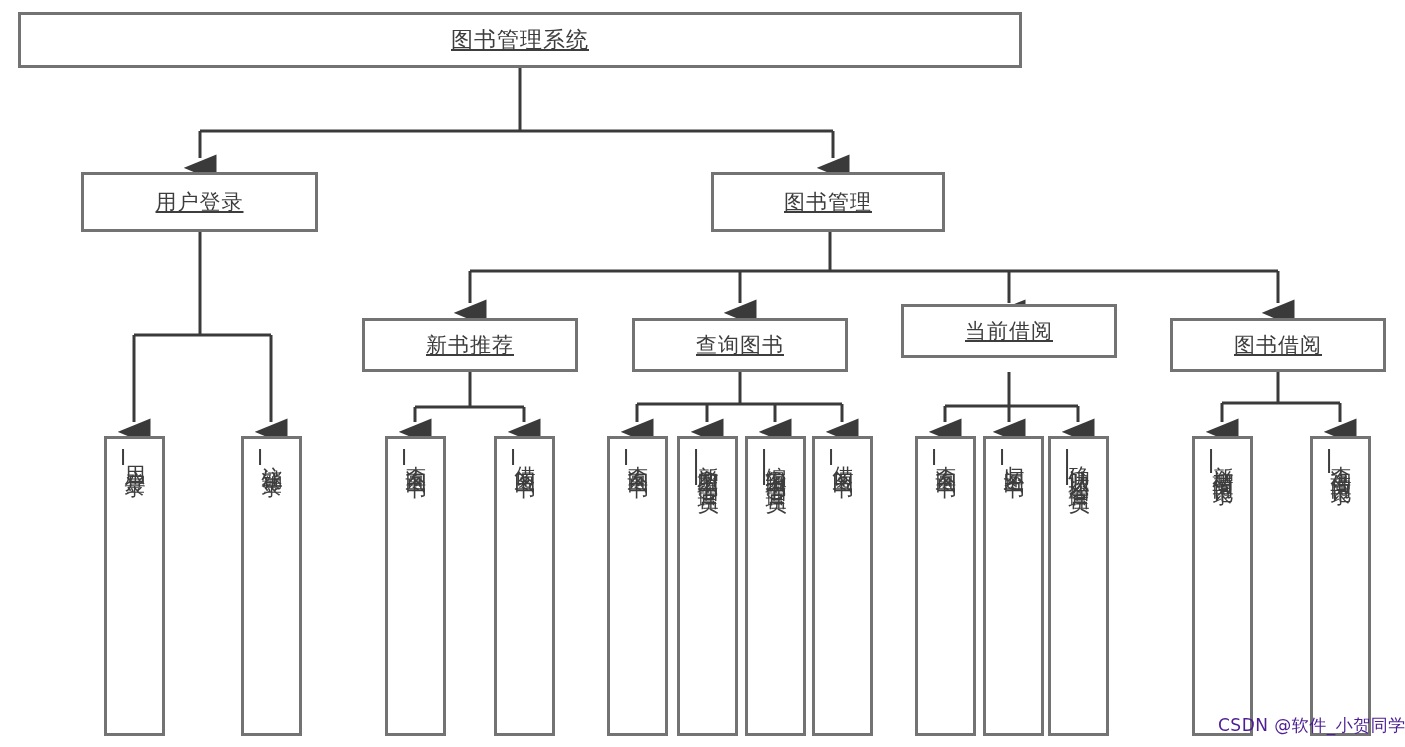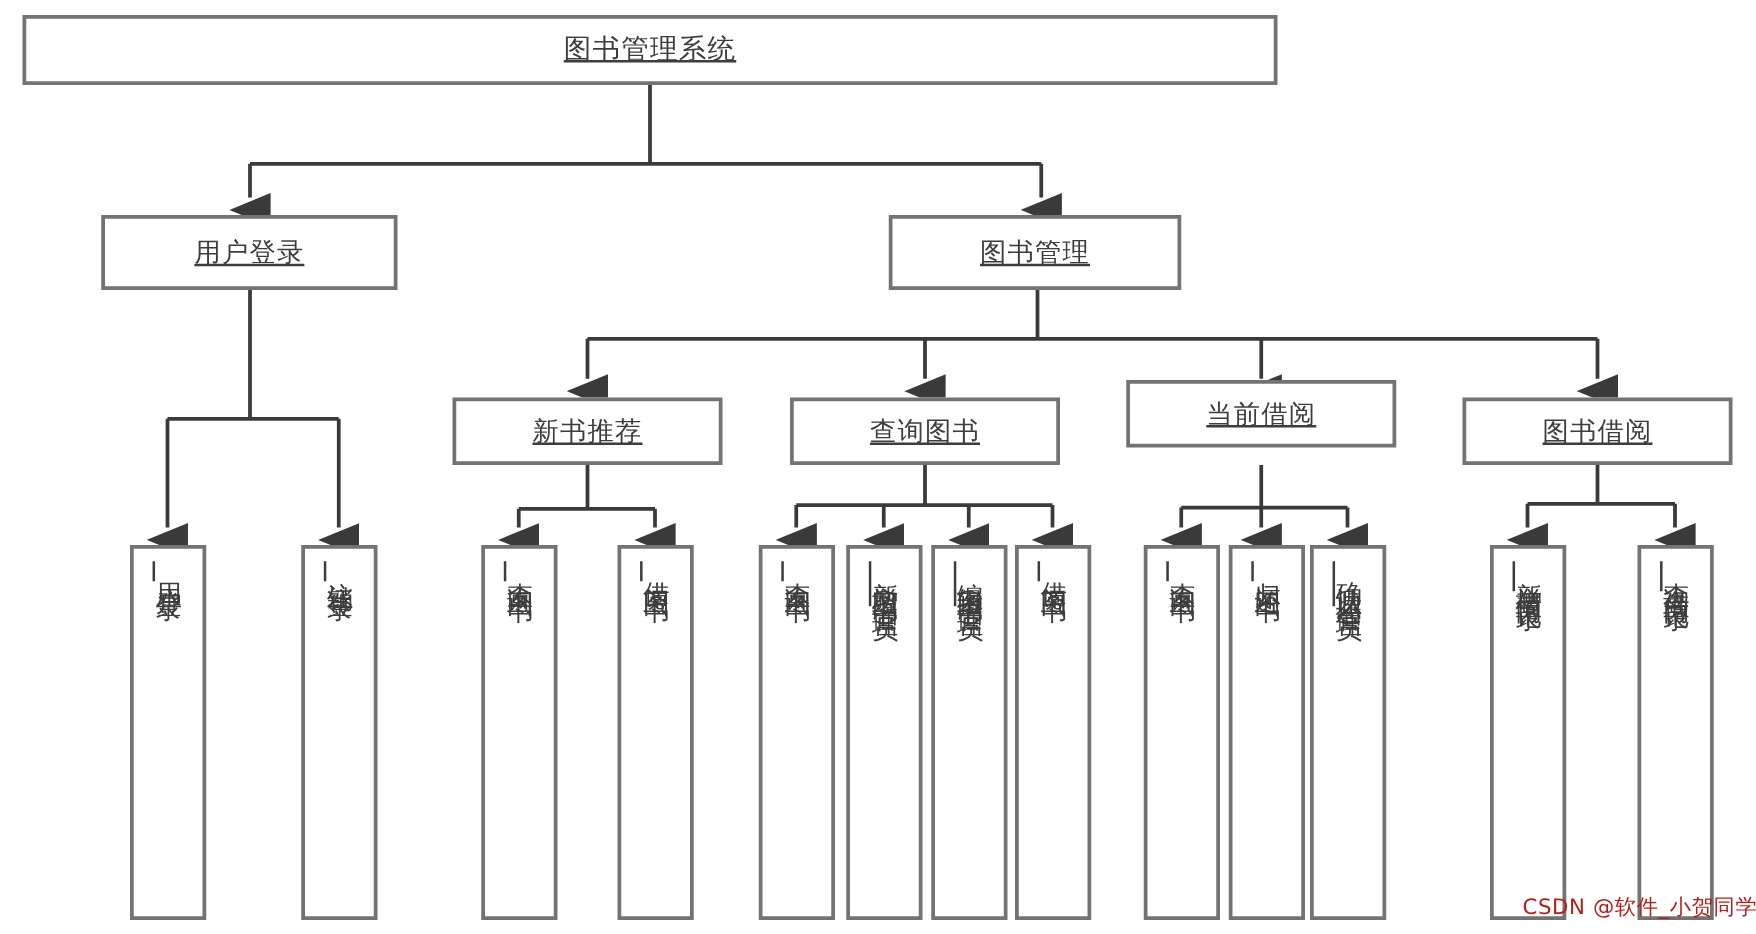--- a/index.html
+++ b/index.html
@@ -54,21 +54,21 @@
     top: 0;
     width: 1405px;
     height: 747px;
     pointer-events: none;
   }
   .watermark {
     position: absolute;
     left: 1218px;
     top: 714px;
     font-size: 17px;
-    color: #b91c1c;
+    color: #4c1d95;
     letter-spacing: 0.5px;
     white-space: nowrap;
   }
 </style>
 </head>
 <body>
 
 <div id="canvas">
 
   <svg class="links" viewBox="0 0 1405 747">

